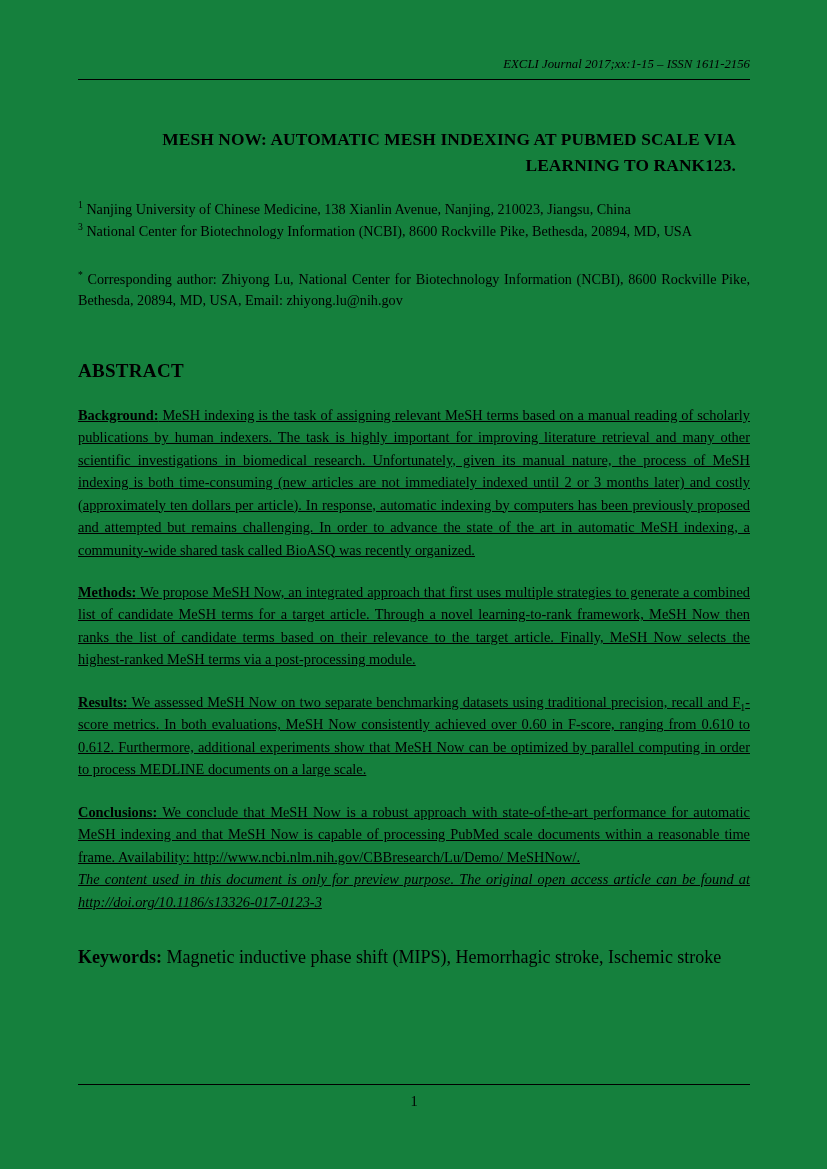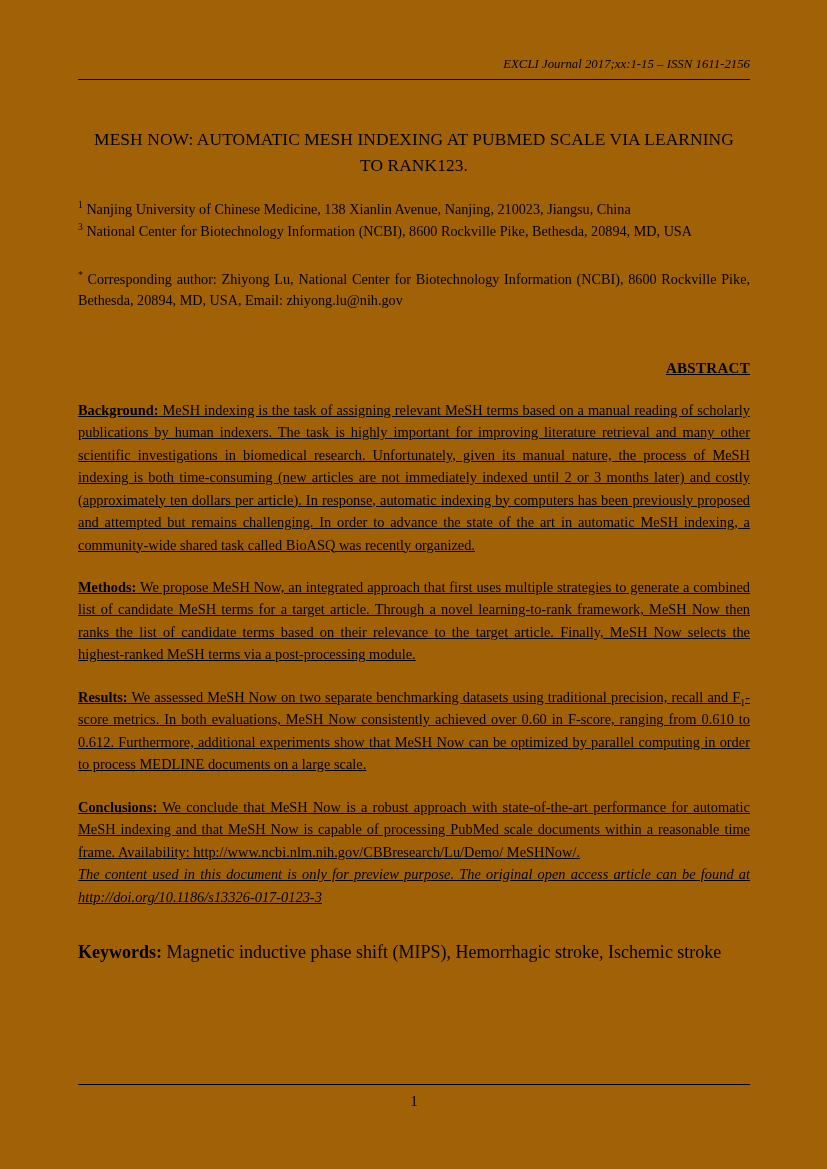--- a/index.html
+++ b/index.html
@@ -9,21 +9,21 @@
   }
   body {
     font-family: "Liberation Serif", "DejaVu Serif", serif;
     color: #000000;
   }
   .page {
     position: relative;
     width: 827px;
     height: 1169px;
     margin: 0 auto;
-    background: #a16207;
+    background: #15803d;
     box-sizing: border-box;
     overflow: hidden;
   }
   .content {
     position: absolute;
     left: 78px;
     top: 0;
     width: 672px;
   }
 
@@ -40,22 +40,22 @@
   .rule {
     border: 0;
     border-top: 1.6px solid #000;
     margin: 6px 0 0 0;
     width: 100%;
   }
 
   
   .title {
     margin: 46px 0 4px 0;
-    text-align: center;
-    font-weight: normal;
+    text-align: right;
+    font-weight: bold;
     font-size: 17.4px;
     line-height: 1.5;
     letter-spacing: 0.1px;
     padding: 0 14px;
   }
 
   
   .authors {
     margin: 37px 0 0 0;
     font-size: 14.6px;
@@ -81,25 +81,24 @@
   }
   sub {
     font-size: 0.68em;
     vertical-align: sub;
     line-height: 0;
   }
 
   
   .abstract-heading {
     margin: 48px 0 0 0;
-    text-align: right;
+    text-align: left;
     font-weight: bold;
-    font-size: 15px;
+    font-size: 19px;
     letter-spacing: 0.3px;
-    text-decoration: underline;
   }
   .abs-para {
     margin: 20px 0 0 0;
     font-size: 14.4px;
     line-height: 1.56;
     text-align: justify;
     text-decoration: underline;
   }
   .abs-para.first { margin-top: 22px; }
   .abs-label { font-weight: bold; }

